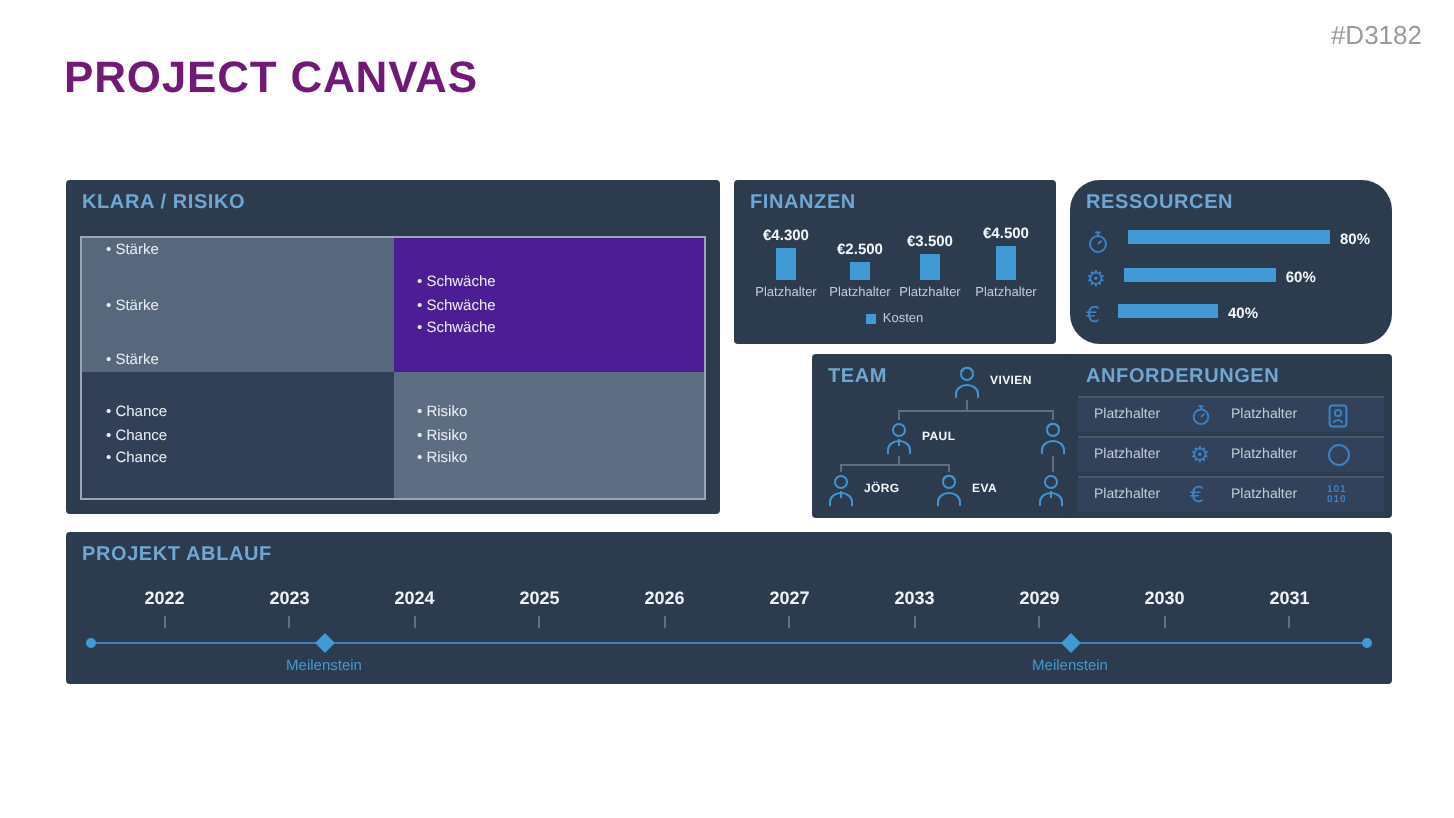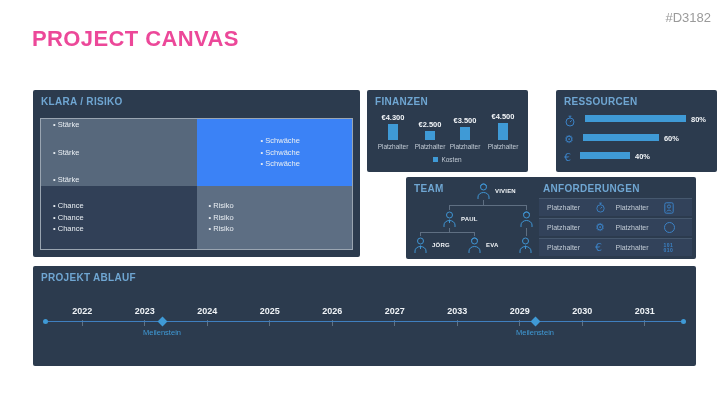--- a/index.html
+++ b/index.html
@@ -1,39 +1,39 @@
 <!DOCTYPE html>
 <html><head>
 <meta charset="utf-8">
 <style>
   html,body{margin:0;padding:0;background:#ffffff;}
   body{font-family:"Liberation Sans", sans-serif;}
   #slide{position:relative;width:727px;height:409px;background:#ffffff;overflow:hidden;}
 
-  .page-title{position:absolute;left:32px;top:26px;font-size:22px;font-weight:700;color:#ec4899;letter-spacing:0.4px;}
+  .page-title{position:absolute;left:32px;top:26px;font-size:22px;font-weight:700;color:#701a75;letter-spacing:0.4px;}
   .doc-code{position:absolute;right:16px;top:10px;font-size:13px;color:#9a9a9a;}
 
   .panel{position:absolute;background:#2c3b4e;border-radius:2px;}
   .panel-title{position:absolute;left:8px;top:6px;font-size:10px;font-weight:700;color:#6fa6d2;letter-spacing:0.3px;}
 
   
   #umfeld{left:33px;top:90px;width:327px;height:167px;}
   .swot-grid{position:absolute;left:7px;right:7px;top:28px;bottom:7px;border:1px solid #9aa5b1;display:grid;grid-template-columns:1fr 1fr;grid-template-rows:1fr 1fr;}
   .quad{display:flex;flex-direction:column;justify-content:center;padding-left:12px;}
   .quad.tl{background:#57687c;gap:16px;}
-  .quad.tr{background:#3b82f6;text-align:center;}
+  .quad.tr{background:#4c1d95;}
   .quad.bl{background:#314057;}
   .quad.br{background:#5d6e83;}
   .quad-item{font-size:7.5px;color:#e9eef3;line-height:1.55;}
   .quad-item::before{content:"• ";}
 
   
   .small-panel{width:161px;height:82px;}
   #finanzen{left:367px;top:90px;}
-  #ressourcen{left:556px;top:90px;}
+  #ressourcen{left:535px;top:90px;border-radius:15px;}
   #team{left:367px;top:177px;margin-left:39px;}
   #anforderungen{left:535px;top:177px;}
 
   
   .bars-row{position:absolute;top:20px;left:0;width:100%;height:30px;}
   .bar-col{position:absolute;width:40px;height:30px;display:flex;flex-direction:column;align-items:center;justify-content:flex-end;}
   .bar-value{font-size:7.5px;font-weight:700;color:#f2f5f8;margin-bottom:2px;}
   .bar{width:10px;background:#3f9ad6;}
   .cats-row{position:absolute;top:53px;left:0;width:100%;}
   .bar-cat{position:absolute;width:40px;text-align:center;font-size:6.5px;color:#c2cbd5;}
@@ -56,22 +56,22 @@
 
   
   .req-row{position:absolute;left:4px;right:4px;height:18px;background:#32425a;border-top:1px solid #46586e;display:flex;align-items:center;padding:0 8px;box-sizing:border-box;}
   .req-half{display:flex;align-items:center;width:50%;}
   .req-label{font-size:7px;color:#c2cbd5;width:42px;}
   .req-icon{margin-left:6px;display:flex;align-items:center;}
   .binary-icon{font-size:5px;line-height:4.5px;color:#3b82c6;font-weight:700;letter-spacing:0.5px;}
   .circle-icon{width:9px;height:9px;border:1px solid #3b82c6;border-radius:50%;}
 
   
-  #ablauf{left:33px;top:266px;width:663px;height:100px;}
-  .years-row{position:absolute;left:18px;top:40px;width:625px;display:flex;}
+  #ablauf{left:33px;top:266px;width:663px;height:76px;}
+  .years-row{position:absolute;left:18px;top:28px;width:625px;display:flex;}
   .year-cell{flex:1;display:flex;flex-direction:column;align-items:center;}
   .year-label{font-size:9px;font-weight:700;color:#eef2f6;}
   .year-tick{width:1px;height:6px;background:#5f7183;margin-top:4px;}
   .tl-line{position:absolute;left:12px;top:55px;width:639px;height:1px;background:#3f7fbf;}
   .tl-dot{position:absolute;width:5px;height:5px;border-radius:50%;background:#3f9ad6;top:53px;}
   .milestone{position:absolute;width:7px;height:7px;background:#3f9ad6;transform:rotate(45deg);top:52px;}
   .milestone-label{position:absolute;top:62px;width:60px;text-align:center;font-size:7.5px;color:#3f9ad6;}
 </style>
 </head>
 <body>

